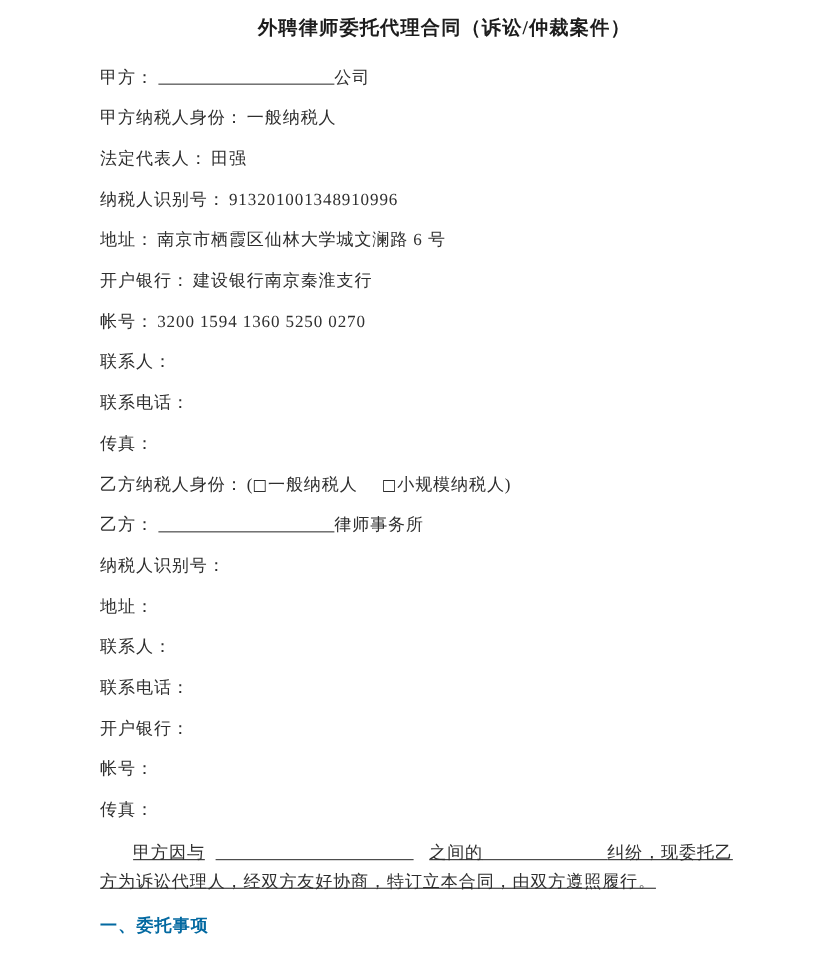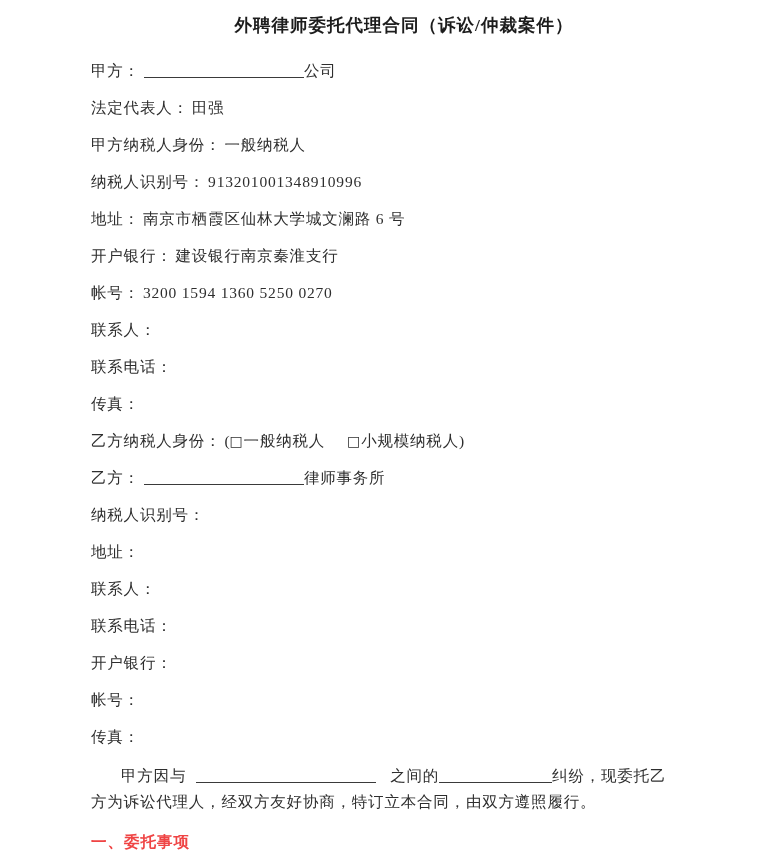--- a/index.html
+++ b/index.html
@@ -49,60 +49,61 @@
   .value { margin-left: 3px; }
   .paren { letter-spacing: 0; }
   .checkbox {
     font-family: "DejaVu Sans", sans-serif;
     font-size: 14px;
   }
   .opt2 { margin-left: 22px; }
   .para {
     margin-top: 8px;
     line-height: 26px;
+    text-decoration: underline;
   }
   .para .pline { white-space: nowrap; }
   .para .pline.first { padding-left: 30px; }
   .blank-p1 {
     width: 180px;
     margin: 0 14px 0 10px;
   }
   .blank-p2 {
     width: 113px;
     margin: 0;
   }
   .heading {
     margin-top: 16px;
     font-weight: bold;
     letter-spacing: 1px;
-    color: #ef4444;
+    color: #0369a1;
     height: 21px;
     line-height: 21px;
     white-space: nowrap;
   }
 </style>
 </head>
 <body>
 
 <div class="page">
 
   <h1 class="title">外聘律师委托代理合同（诉讼/仲裁案件）</h1>
 
   <div class="content">
 
     <div class="row">
       <span>甲方：</span><span class="blank"></span><span>公司</span>
     </div>
 
     <div class="row">
-      <span>法定代表人：</span><span class="value">田强</span>
+      <span>甲方纳税人身份：</span><span class="value">一般纳税人</span>
     </div>
 
     <div class="row">
-      <span>甲方纳税人身份：</span><span class="value">一般纳税人</span>
+      <span>法定代表人：</span><span class="value">田强</span>
     </div>
 
     <div class="row">
       <span>纳税人识别号：</span><span class="value">913201001348910996</span>
     </div>
 
     <div class="row">
       <span>地址：</span><span class="value">南京市栖霞区仙林大学城文澜路 6 号</span>
     </div>
 

